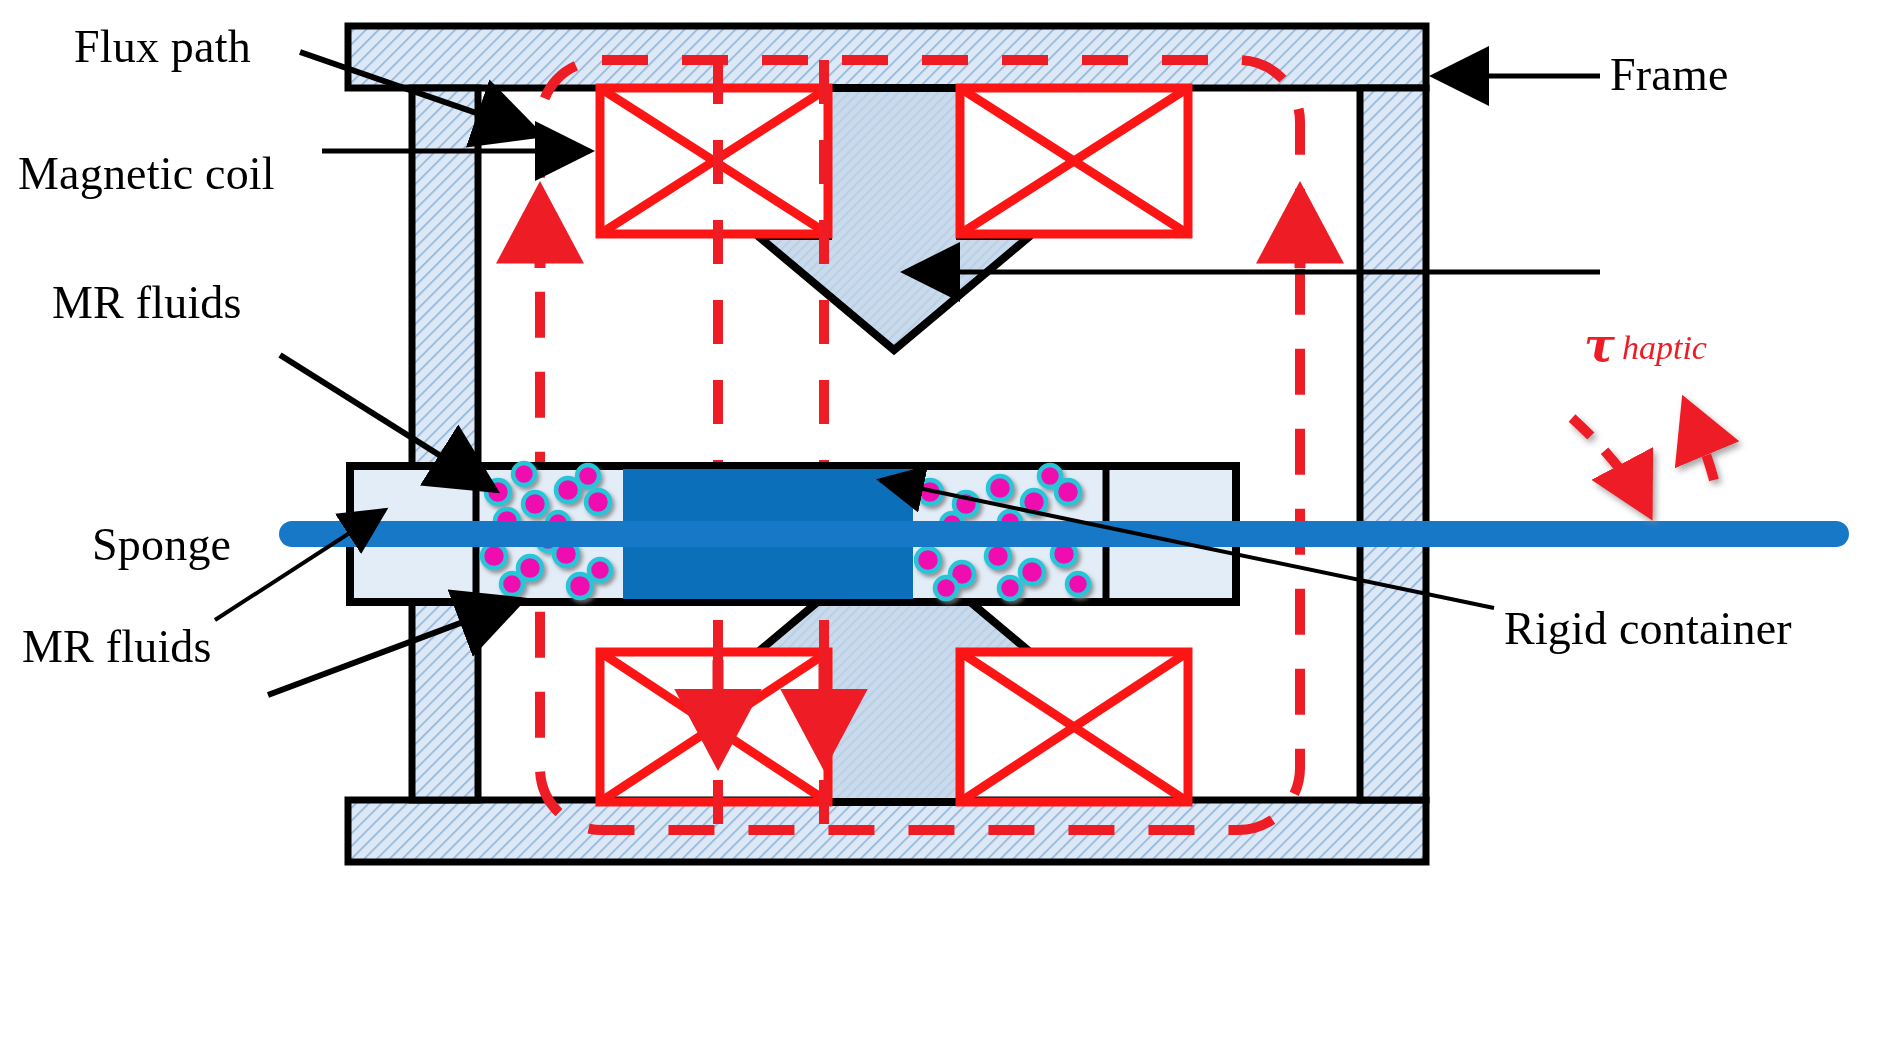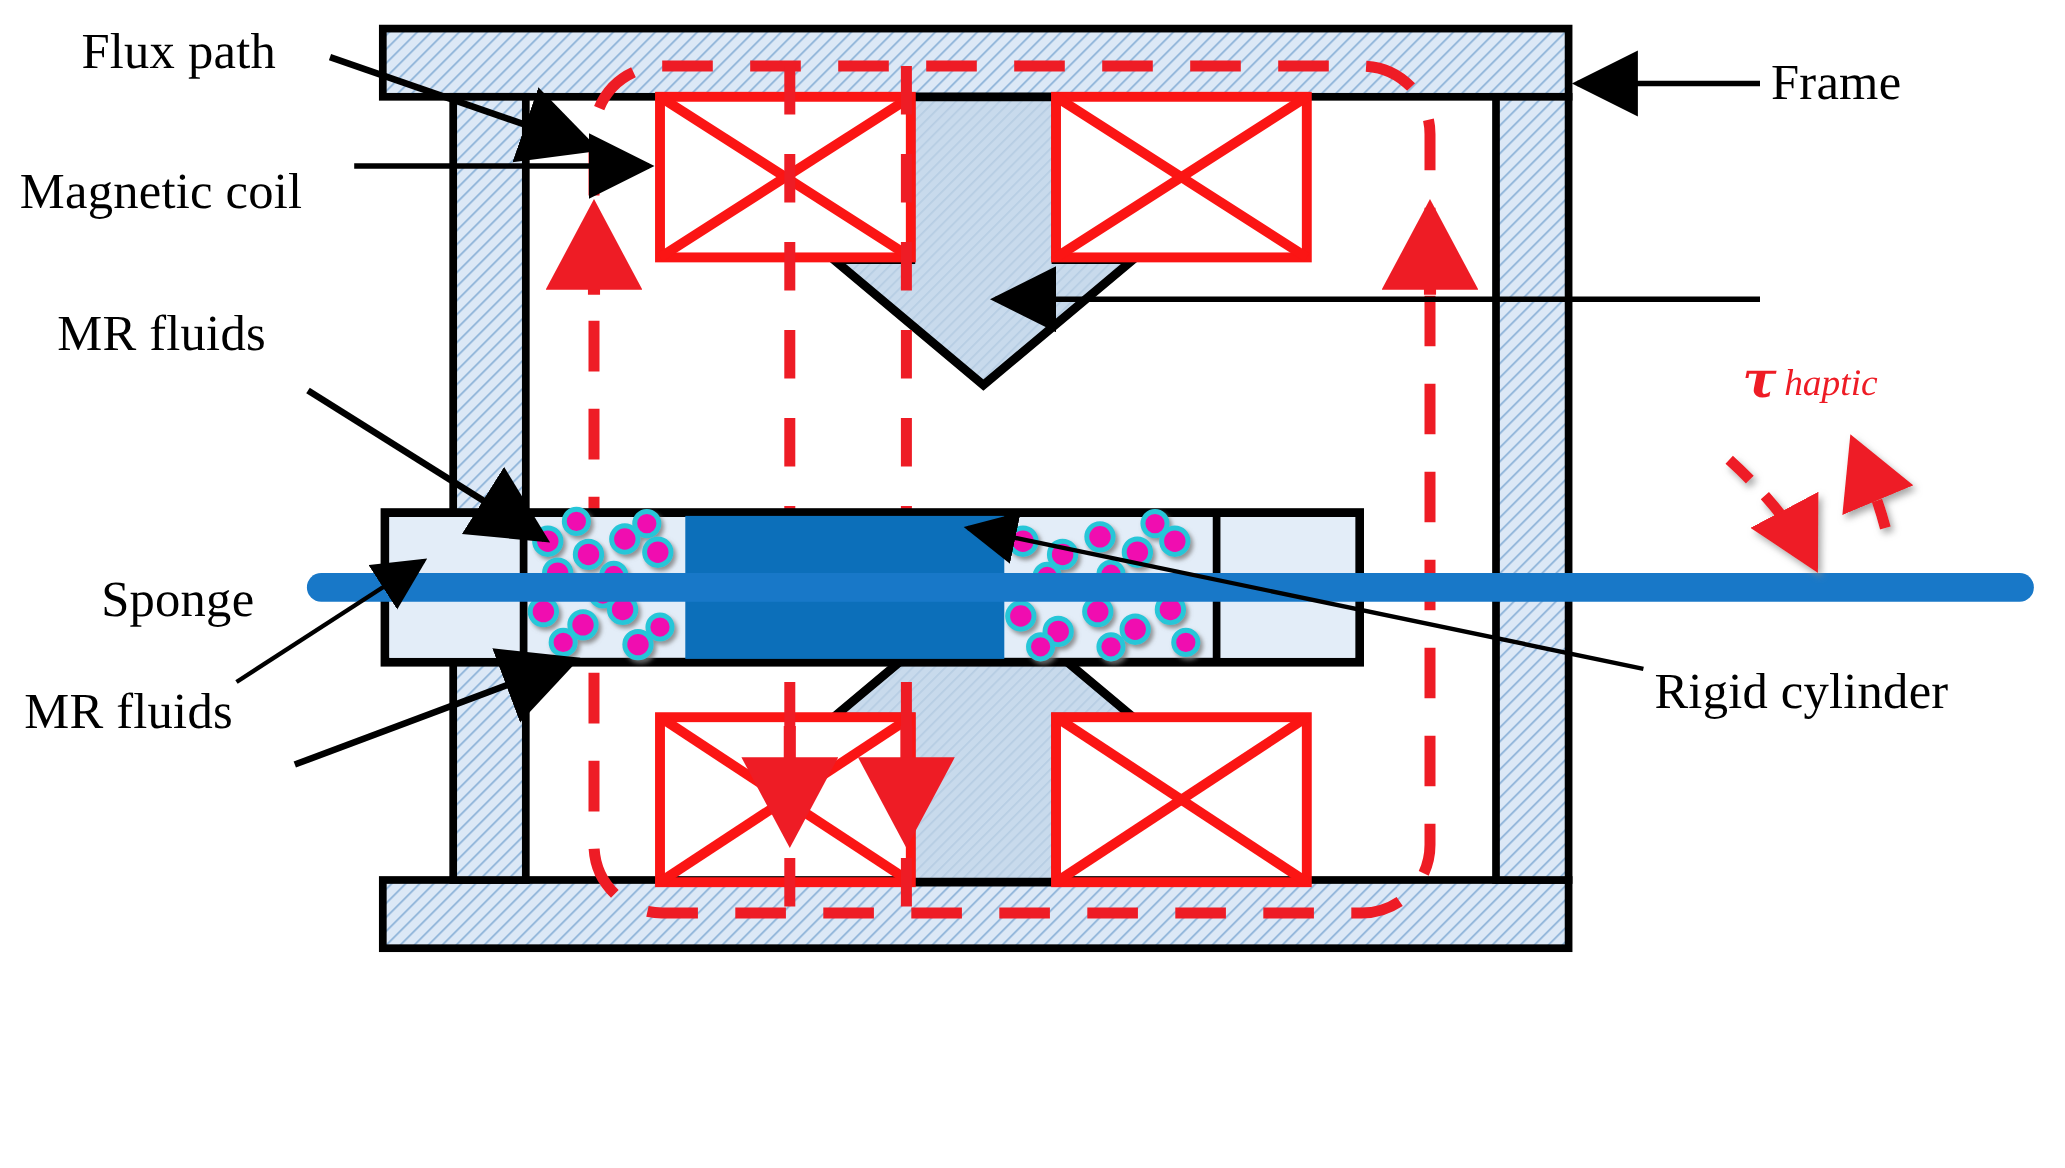--- a/index.html
+++ b/index.html
@@ -195,19 +195,19 @@
 
 <div class="lbl" style="left:52px;  top:278px;">MR fluids</div>
 
 <div class="lbl" style="left:52px;  top:520px;margin-left:40px;">Sponge</div>
 
 <div class="lbl" style="left:22px;  top:622px;">MR fluids</div>
 
 <div class="lbl" style="left:1610px; top:50px;">Frame</div>
 
 
-<div class="lbl" style="left:1504px; top:604px;">Rigid cylinder</div>
+<div class="lbl" style="left:1504px; top:604px;">Rigid container</div>
 
 <div class="tau-wrap" style="left:1584px; top:318px;">
   <span class="tau-sym">τ</span><span class="tau-txt">haptic</span>
 </div>
 
 </div>
 
 </body></html>

